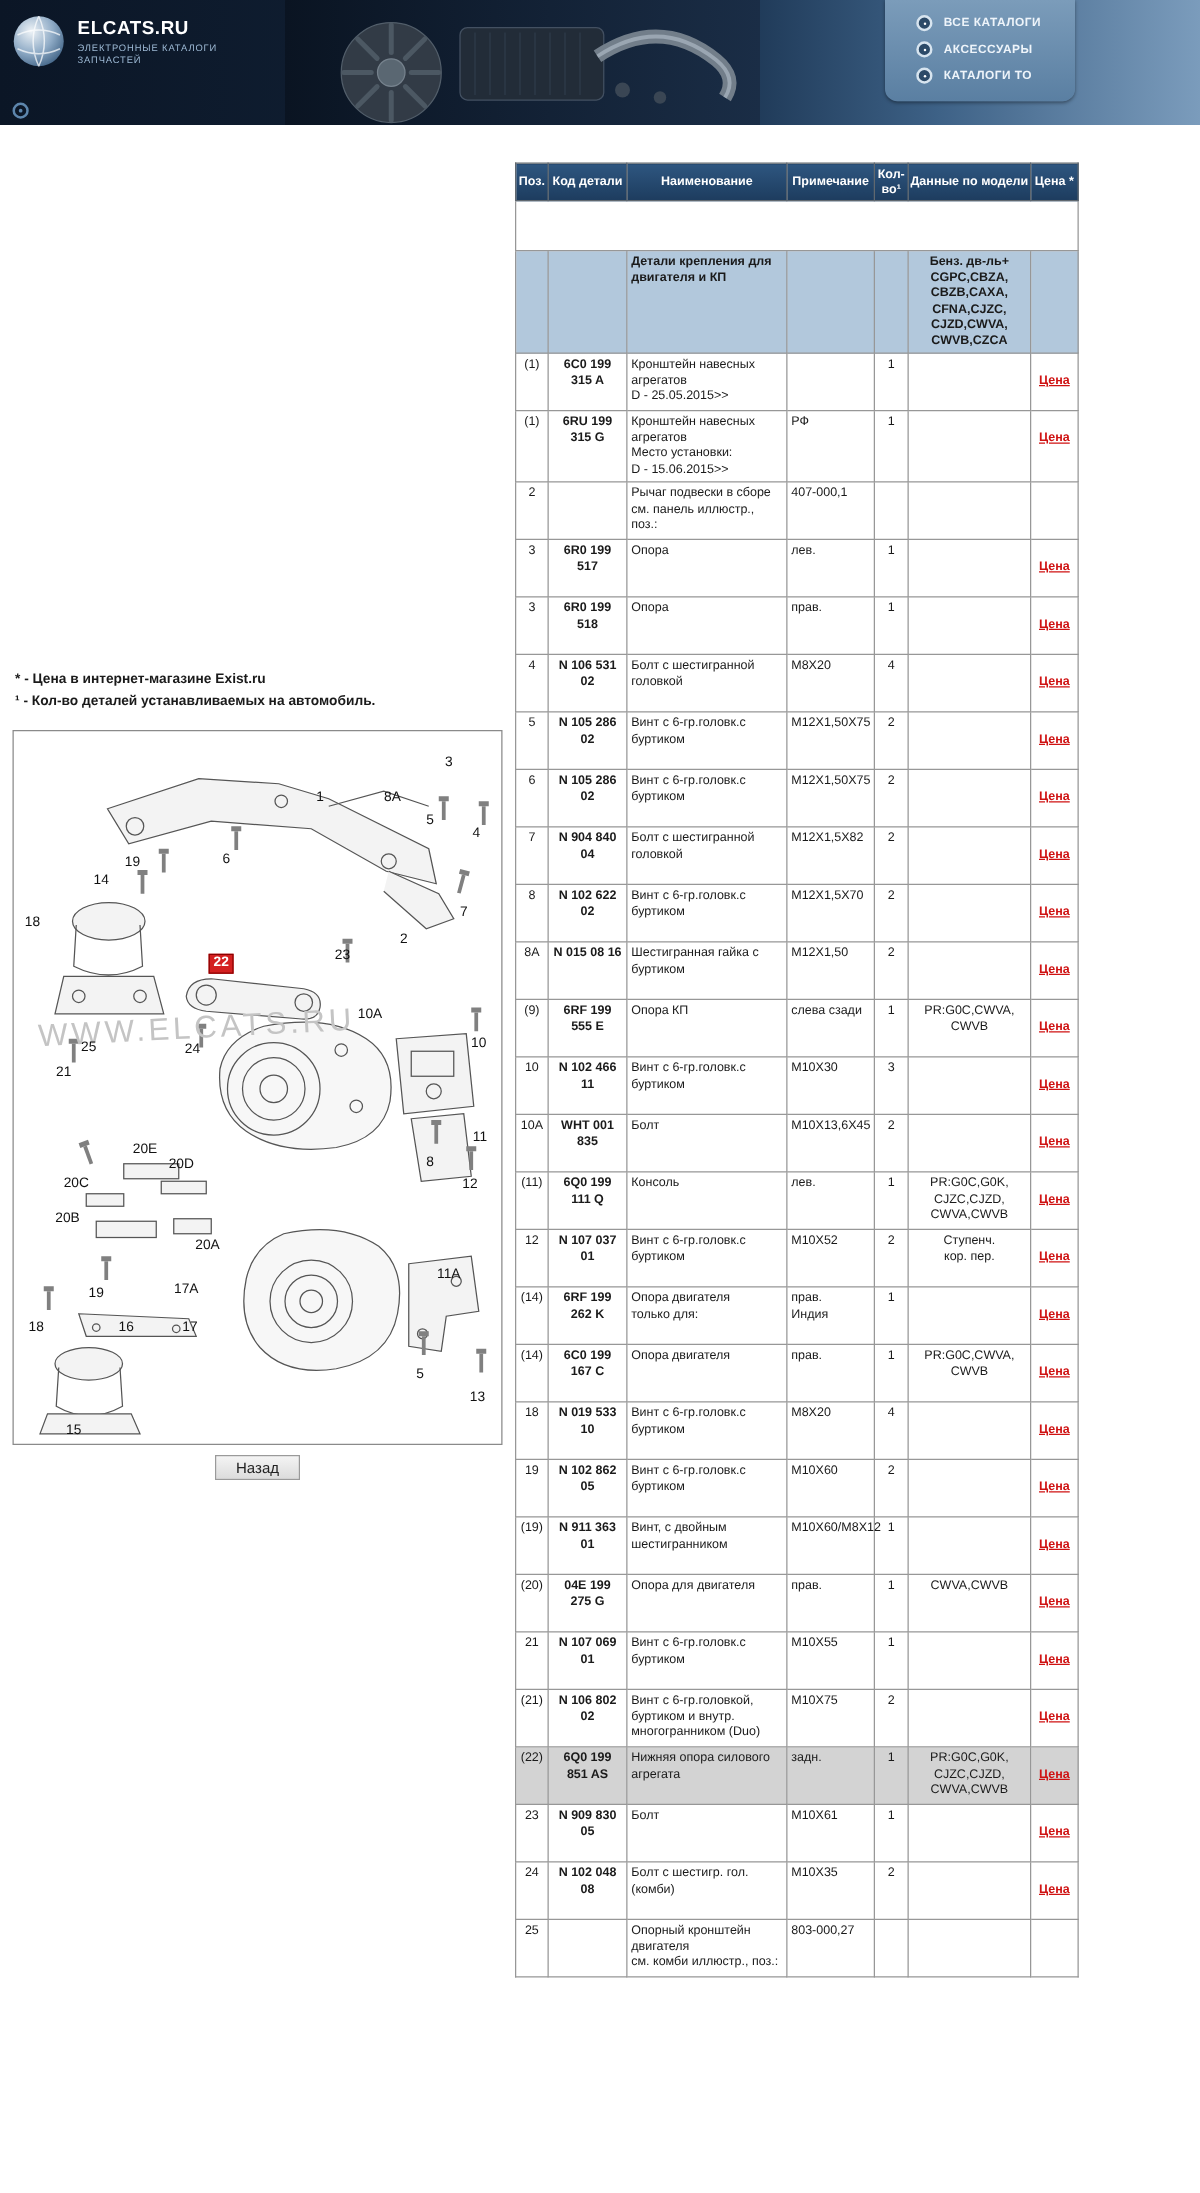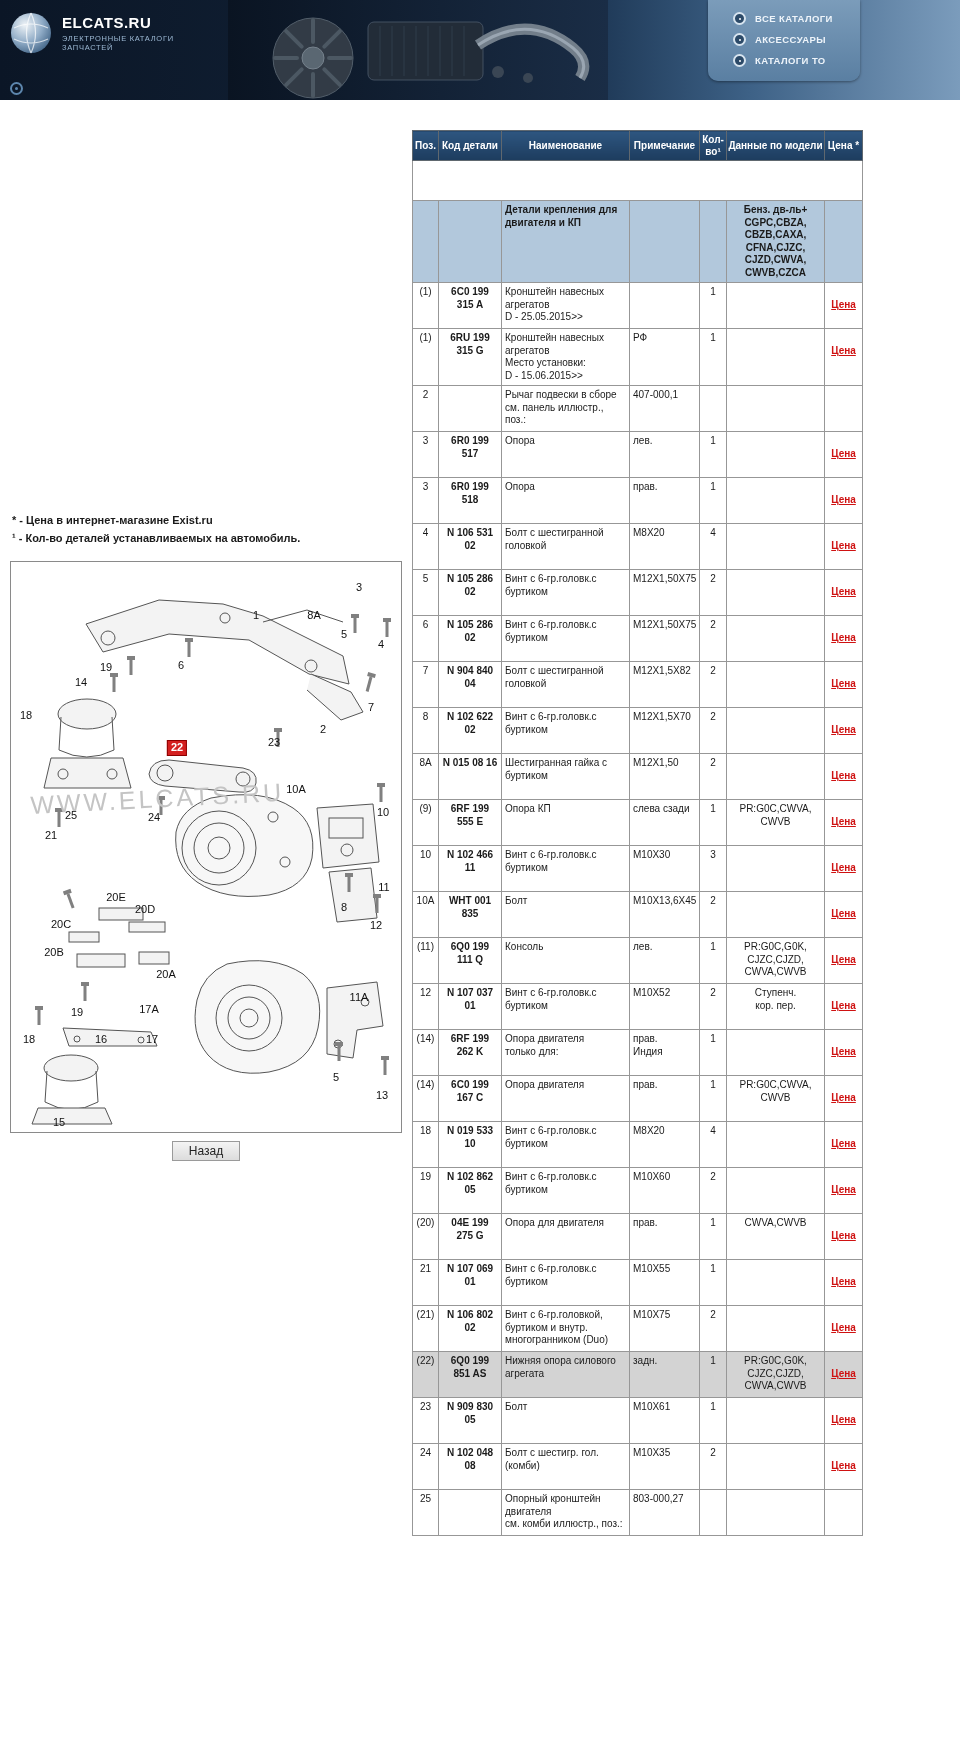--- a/index.html
+++ b/index.html
@@ -530,20 +530,31 @@
         <td class="c-code">N 102 862 05</td>
         <td class="c-name">Винт с 6-гр.головк.с буртиком</td>
         <td class="c-note">M10X60</td>
         <td class="c-qty">2</td>
         <td class="c-model"></td>
         <td class="c-price">
           <span class="price-link">Цена</span>
         </td>
       </tr>
           <tr class="data-row">
+        <td class="c-pos">(19)</td>
+        <td class="c-code">N 911 363 01</td>
+        <td class="c-name">Винт, с двойным шестигранником</td>
+        <td class="c-note">M10X60/M8X12</td>
+        <td class="c-qty">1</td>
+        <td class="c-model"></td>
+        <td class="c-price">
+          <span class="price-link">Цена</span>
+        </td>
+      </tr>
+          <tr class="data-row">
         <td class="c-pos">(20)</td>
         <td class="c-code">04E 199 275 G</td>
         <td class="c-name">Опора для двигателя</td>
         <td class="c-note">прав.</td>
         <td class="c-qty">1</td>
         <td class="c-model">CWVA,CWVB</td>
         <td class="c-price">
           <span class="price-link">Цена</span>
         </td>
       </tr>

